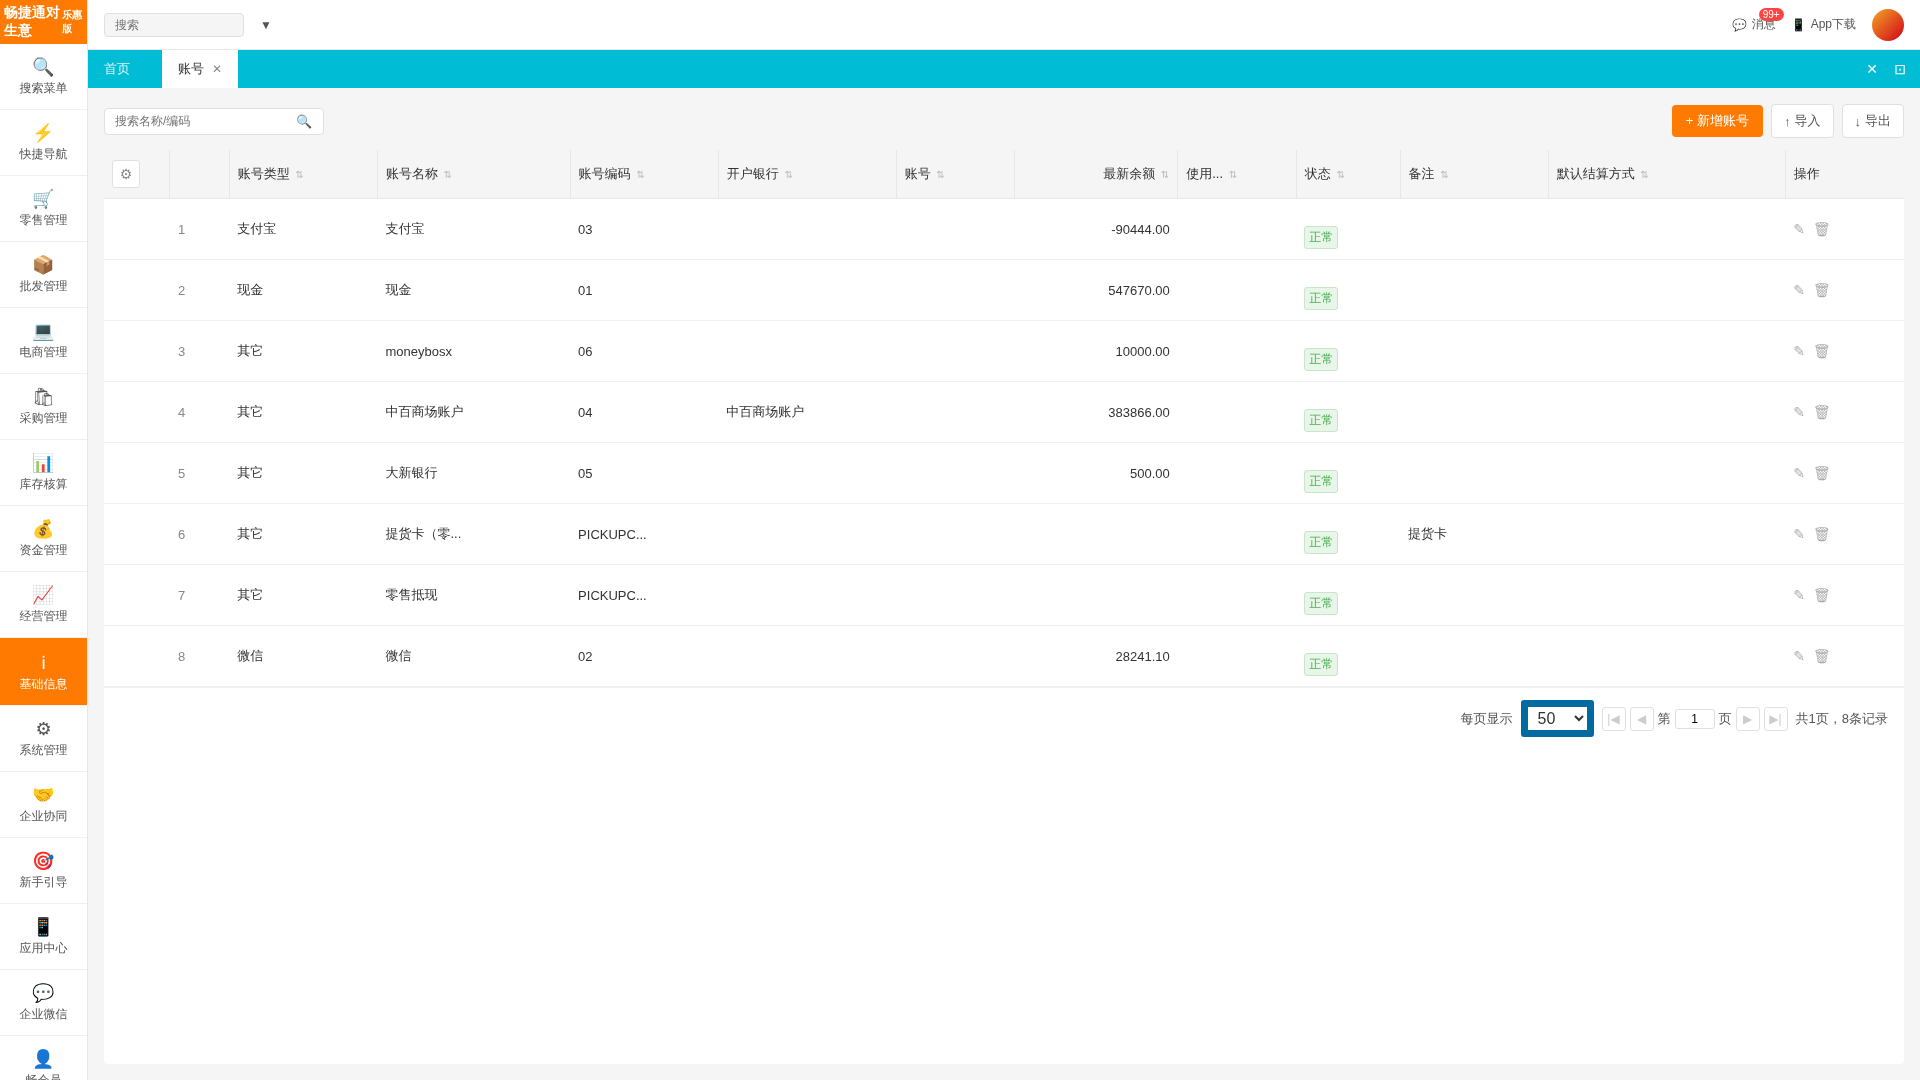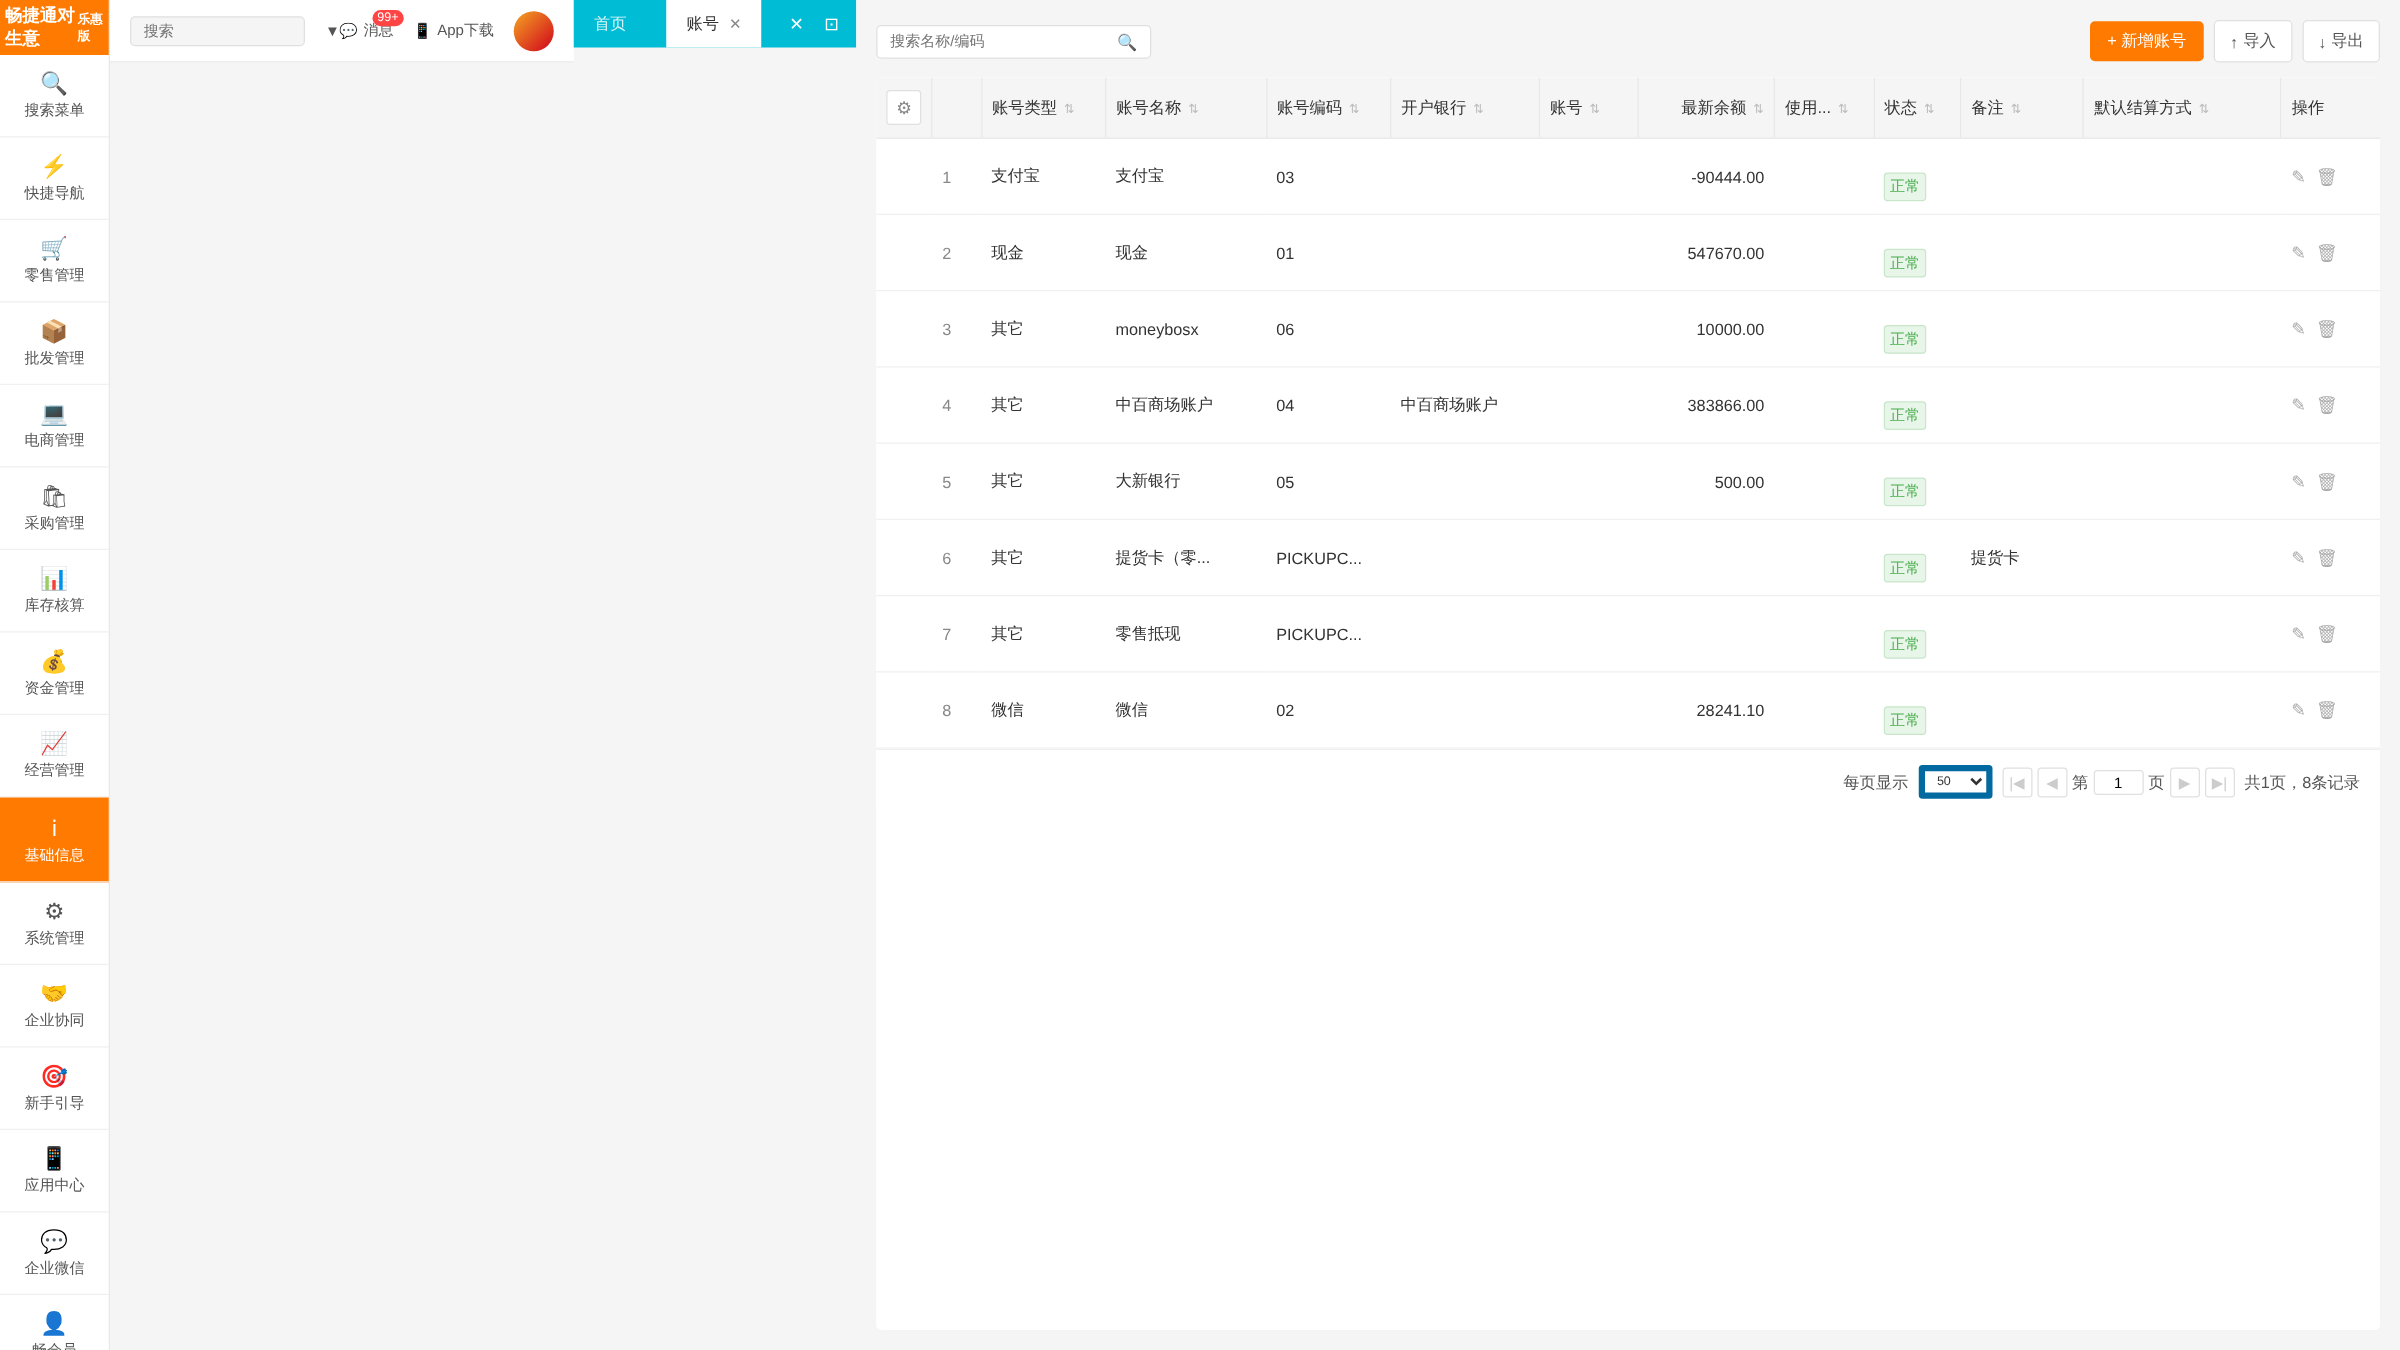--- a/index.html
+++ b/index.html
@@ -35,21 +35,21 @@
       font-size: 12px;
       border-bottom: 1px solid #f0f0f0;
     }
     .sidebar-item.active { background: #ff7a00; color: #fff; }
     .sidebar-item .icon { font-size: 18px; margin-bottom: 2px; display: block; }
 
     
     .main {
       flex: 1;
       display: flex;
-      flex-direction: row;
+      flex-direction: column;
       overflow: hidden;
       justify-content: space-between;
     }
 
     
     .topbar {
       height: 50px;
       background: #fff;
       border-bottom: 1px solid #e8e8e8;
       display: flex;
@@ -282,24 +282,24 @@
       align-items: center;
       justify-content: flex-end;
       padding: 12px 16px;
       gap: 8px;
       background: #fff;
       border-top: 1px solid #f0f0f0;
       font-size: 13px;
       color: #555;
     }
     .page-select {
-      border: 5px solid #0369a1;
+      border: 7px solid #0369a1;
       border-radius: 3px;
       padding: 2px 6px;
-      font-size: 10px;
+      font-size: 16px;
       background: #fff;
       color: #333;
     }
     .page-nav {
       display: flex;
       align-items: center;
       gap: 4px;
     }
     .page-btn {
       width: 24px;

